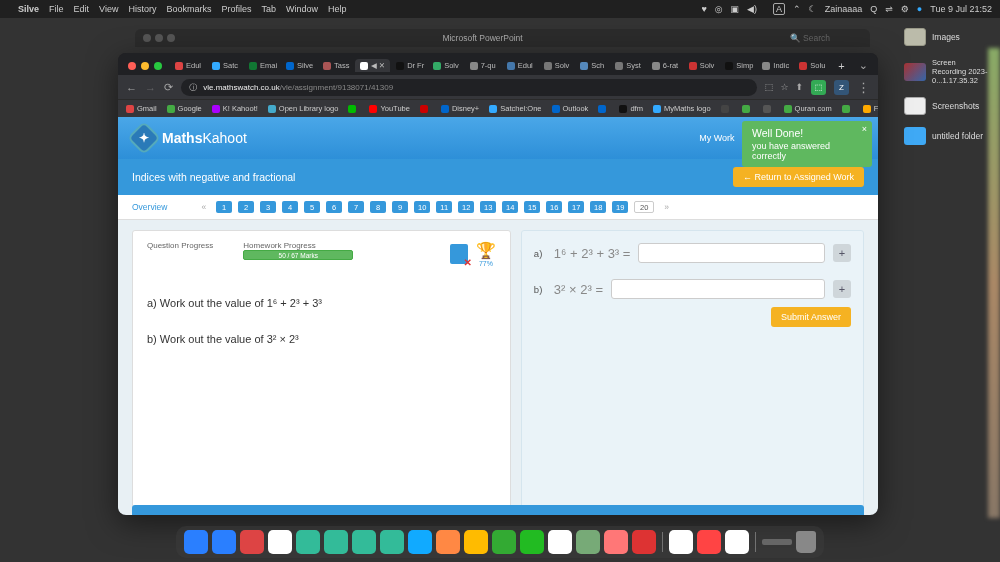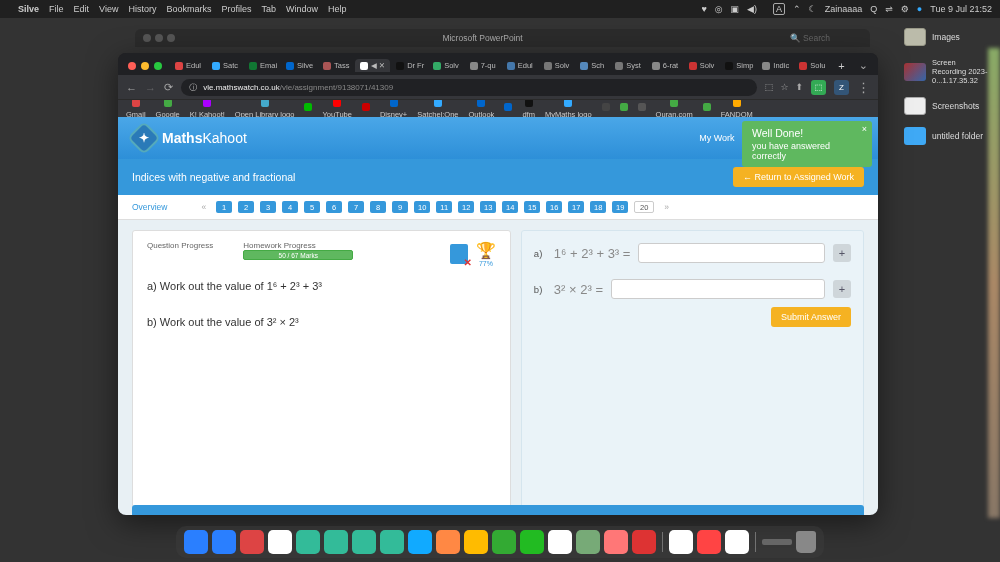--- a/index.html
+++ b/index.html
@@ -42,21 +42,21 @@
 
 .addrbar { height: 24px; background: #35363a; display: flex; align-items: center; padding: 0 8px; gap: 8px; }
 .navbtns { display: flex; gap: 8px; color: #aaa; font-size: 11px; }
 .urlbox { flex: 1; background: #202124; border-radius: 11px; height: 17px; display: flex; align-items: center; padding: 0 8px; font-size: 8px; color: #bbb; }
 .urlbox .urlgray { color: #888; }
 .addricons { display: flex; gap: 7px; color: #aaa; font-size: 9px; }
 .ext { width: 15px; height: 15px; background: #3a5; border-radius: 3px; display:flex;align-items:center;justify-content:center;font-size:8px;color:#fff;}
 .ext2 { background: #357; }
 
 .bookmarks { height: 18px; background: #35363a; border-top: 1px solid #2a2a2a; display: flex; align-items: center; padding: 0 8px; gap: 10px; font-size: 7.5px; color: #ccc; overflow: hidden; }
-.bookmarks .bm { display: flex; align-items: center; gap: 3px; white-space: nowrap; flex-direction: column;}
+.bookmarks .bm { display: flex; align-items: center; gap: 3px; white-space: nowrap;}
 .bmico { width: 8px; height: 8px; border-radius: 2px; }
 
 .content { height: calc(100% - 64px); background: #e8f0f4; position: relative; }
 
 
 .mw-header { height: 42px; background: linear-gradient(#4aa7e8, #2d8fd8); display: flex; align-items: center; padding: 0 14px; color: #fff; position: relative; }
 .mw-logo { display: flex; align-items: center; gap: 6px; font-size: 14px; }
 .mw-logo-badge { width: 24px; height: 24px; background: #2a7ab8; border-radius: 6px; display: flex; align-items: center; justify-content: center; font-weight: bold; font-size: 12px; border: 2px solid #5ab; transform: rotate(45deg); }
 .mw-logo-badge span { transform: rotate(-45deg); }
 .mw-logo .thin { font-weight: 300; }
@@ -80,21 +80,21 @@
 .leftpane { flex: 1.1; background: #fff; border: 1px solid #ddd; border-radius: 3px; padding: 10px 14px; }
 .proghdr { display: flex; gap: 30px; font-size: 8px; color: #666; margin-bottom: 4px; }
 .hwprog { position: relative; }
 .hwbar { width: 110px; height: 10px; background: #5fb85f; border: 1px solid #4a4; border-radius: 2px; font-size: 6.5px; color: #fff; text-align: center; line-height: 9px; }
 .calc { margin-left: auto; display: flex; gap: 8px; align-items: center; }
 .calcico { width: 18px; height: 20px; background: #3598db; border-radius: 2px; position: relative; }
 .calcico::after { content: "✕"; position: absolute; right: -4px; bottom: -4px; color: #d33; font-size: 10px; font-weight: bold; }
 .trophy { font-size: 16px; color: #f5b222; }
 .pct { font-size: 7px; color: #3598db; }
 
-.qtext { margin-top: 11px; font-size: 11px; color: #333; line-height: 1.6; }
+.qtext { margin-top: 28px; font-size: 11px; color: #333; line-height: 1.6; }
 .qtext p { margin-bottom: 18px; }
 
 .rightpane { flex: 1; background: #eaf3f8; border: 1px solid #d5e5ee; border-radius: 3px; padding: 12px; position: relative; }
 .ansrow { display: flex; align-items: center; gap: 8px; margin-bottom: 16px; }
 .ansrow .lbl { font-size: 9.5px; color: #555; width: 12px; }
 .ansrow .expr { font-size: 13px; color: #888; white-space: nowrap; }
 .ansrow input { flex: 1; border: 1px solid #ccc; border-radius: 3px; height: 20px; padding: 0 6px; font-size: 9px; }
 .ansrow .plusbox { width: 18px; height: 18px; background: #cfd6da; border-radius: 3px; display: flex; align-items: center; justify-content: center; color: #556; font-size: 11px; }
 .submit { position: absolute; right: 12px; top: 76px; background: #f5b222; color: #fff; padding: 5px 10px; border-radius: 3px; font-size: 9px; border: none; }
 

